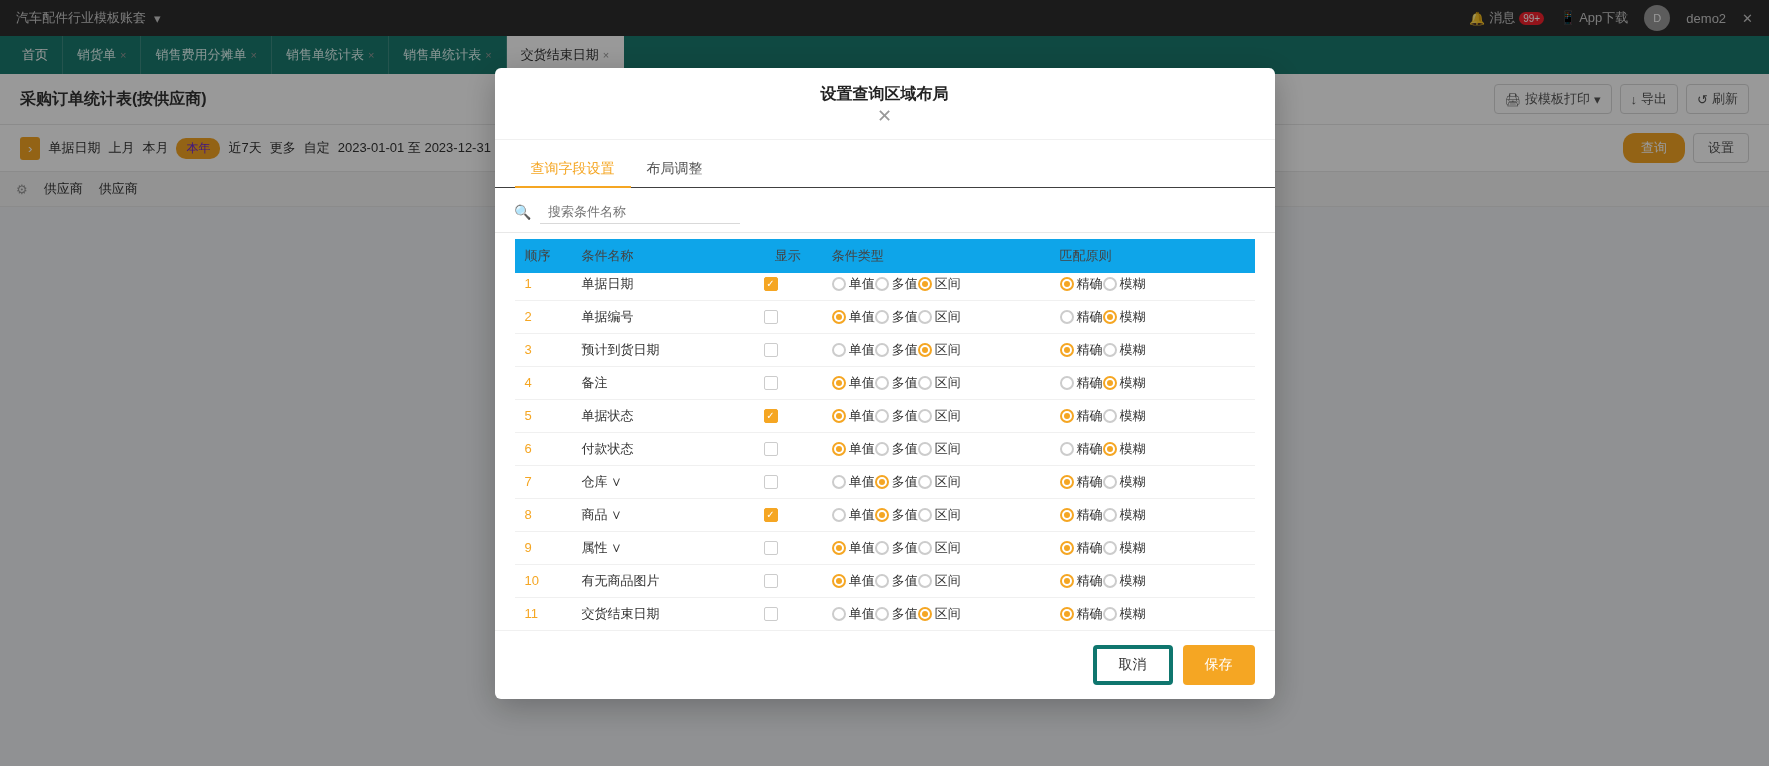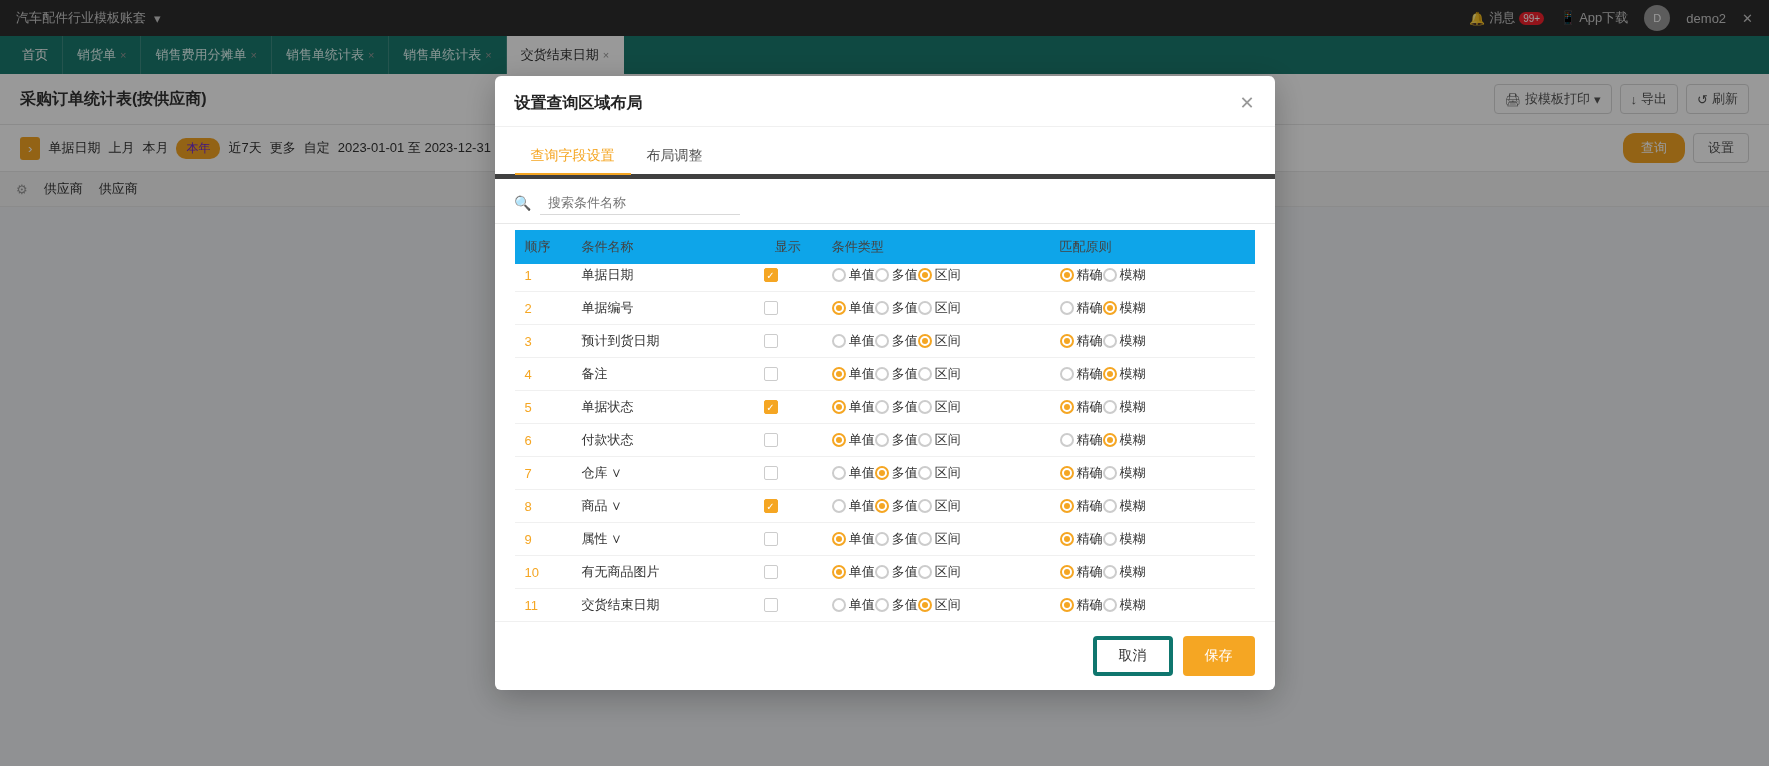--- a/index.html
+++ b/index.html
@@ -103,30 +103,31 @@
       box-shadow: 0 8px 32px rgba(0,0,0,0.25);
       display: flex;
       flex-direction: column;
     }
     .dialog-header {
       display: flex;
       align-items: center;
       justify-content: space-between;
       padding: 16px 20px 12px;
       border-bottom: 1px solid #f0f0f0;
+      flex-direction: column;
     }
     .dialog-title { font-size: 16px; font-weight: bold; color: #222; }
     .dialog-close { cursor: pointer; color: #999; font-size: 18px; }
 
     
     .dialog-tabs {
       display: flex;
       gap: 0;
       padding: 12px 20px 0;
-      border-bottom: 5px solid #404040;
+      border-bottom: 1px solid #404040;
     }
     .dialog-tab {
       padding: 8px 16px;
       font-size: 14px;
       cursor: pointer;
       color: #555;
       border-bottom: 2px solid transparent;
       margin-bottom: -1px;
     }
     .dialog-tab.active {

